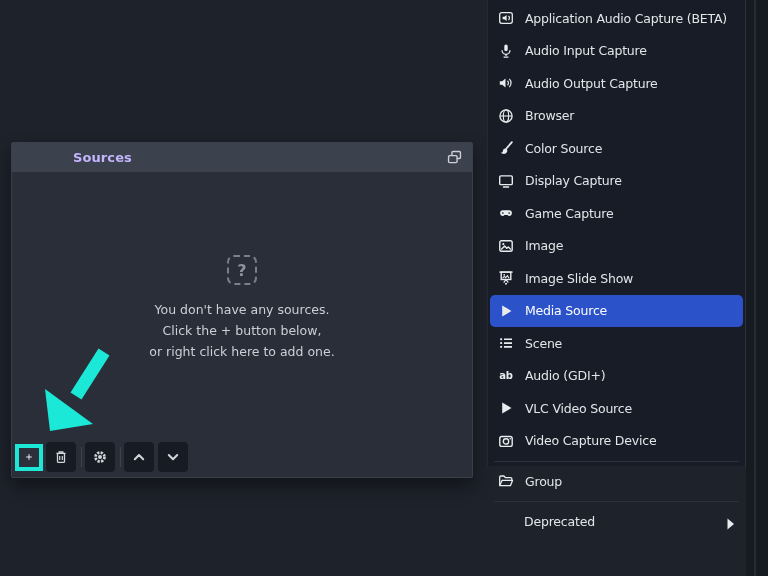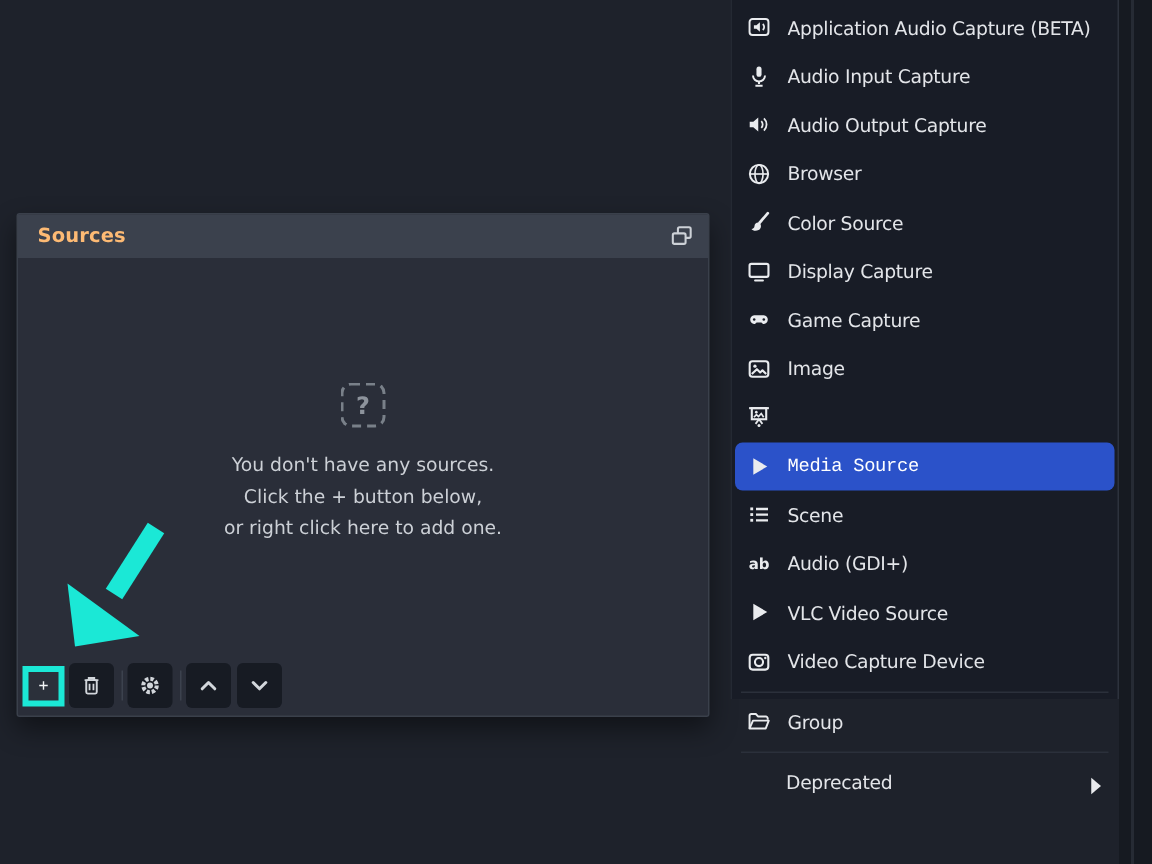--- a/index.html
+++ b/index.html
@@ -16,21 +16,21 @@
   
   .panel{
     position:absolute;left:11px;top:142px;width:462px;height:336px;
     background:#2a2e39;border:1px solid #3a404b;border-radius:2px;
     box-shadow:0 8px 18px rgba(0,0,0,.45);box-sizing:border-box;
   }
   .panel-header{
     height:29px;background:#3b414d;display:flex;align-items:center;
     justify-content:space-between;padding:0 9px 0 13px;
   }
-  .panel-title{font-size:13px;font-weight:bold;color:#fdba74;letter-spacing:.1px;}
+  .panel-title{font-size:13px;font-weight:bold;color:#c4b5fd;letter-spacing:.1px;margin-left:48px;}
   .popout-btn{width:18px;height:18px;display:flex;align-items:center;justify-content:center;color:#cdd1d7;cursor:pointer;background:none;border:none;padding:0;}
 
   .empty{position:absolute;left:0;right:0;top:112px;text-align:center;}
   .empty-qbox{
     display:inline-flex;align-items:center;justify-content:center;
     width:26px;height:26px;border:2px dashed #798089;border-radius:7px;
     color:#8d939c;font-size:16px;font-weight:bold;
   }
   .empty-text{margin-top:14px;font-size:12.5px;line-height:21px;color:#ccd0d6;}
 
@@ -55,21 +55,21 @@
     background:#181c26;border-left:1px solid #242933;border-right:1px solid #2d323d;
     box-sizing:border-box;padding-top:2px;z-index:5;
   }
   .menu-item{
     height:32.5px;display:flex;align-items:center;gap:10px;
     padding:0 8px 0 10px;color:#e3e5e9;font-size:12.5px;letter-spacing:-.2px;
     cursor:pointer;
   }
   .menu-item.selected{
     background:var(--highlight,#2b52c9);border-radius:5px;
-    margin:0 2px;padding-left:8px;color:#ffffff;font-family:Liberation Mono, monospace;
+    margin:0 2px;padding-left:8px;color:#ffffff;
   }
   .menu-item.no-icon{padding-left:36px;}
   .mi-icon{width:17px;height:17px;flex:none;display:flex;align-items:center;justify-content:flex-start;color:#e9ebee;}
   .mi-label{flex:1;white-space:nowrap;overflow:hidden;}
   .mi-sub{width:12px;height:12px;flex:none;color:#e9ebee;margin-right:2px;}
   .menu-sep{height:8px;display:flex;align-items:center;padding:0 6px;}
   .menu-sep > span{display:block;width:100%;height:1px;background:#2b303b;}
 
   
   .annotation{position:absolute;inset:0;width:768px;height:576px;pointer-events:none;z-index:60;}
@@ -218,20 +218,21 @@
       <span class="mi-icon">
         <svg class="" viewBox="0 0 16 16" width="16" height="16">
           <path d="M1.4,2.1 h13.2" fill="none" stroke="currentColor" stroke-width="1.4"></path>
           <rect x="3.2" y="2.1" width="9.6" height="7.4" fill="none" stroke="currentColor" stroke-width="1.4"></rect>
           <circle cx="6.2" cy="4.8" r="0.9" fill="currentColor"></circle>
           <path d="M4.6,8.2 l1.7,-1.8 1.4,1.3 1.8,-2 1.6,2.5" fill="none" stroke="currentColor" stroke-width="1.1"></path>
           <path d="M8,9.5 l-2.3,3.1 M8,9.5 l2.3,3.1" fill="none" stroke="currentColor" stroke-width="1.2"></path>
           <circle cx="8" cy="13.7" r="1" fill="currentColor"></circle>
         </svg>
       </span>
+      <span class="mi-label">Image Slide Show</span>
     </div>
     <div class="menu-item selected">
       <span class="mi-icon">
         <svg class="" viewBox="0 0 16 16" width="16" height="16">
           <path d="M4.2,2.5 L13.5,8 L4.2,13.5 z" fill="currentColor"></path>
         </svg>
       </span>
       <span class="mi-label">Media Source</span>
     </div>
     <div class="menu-item">

